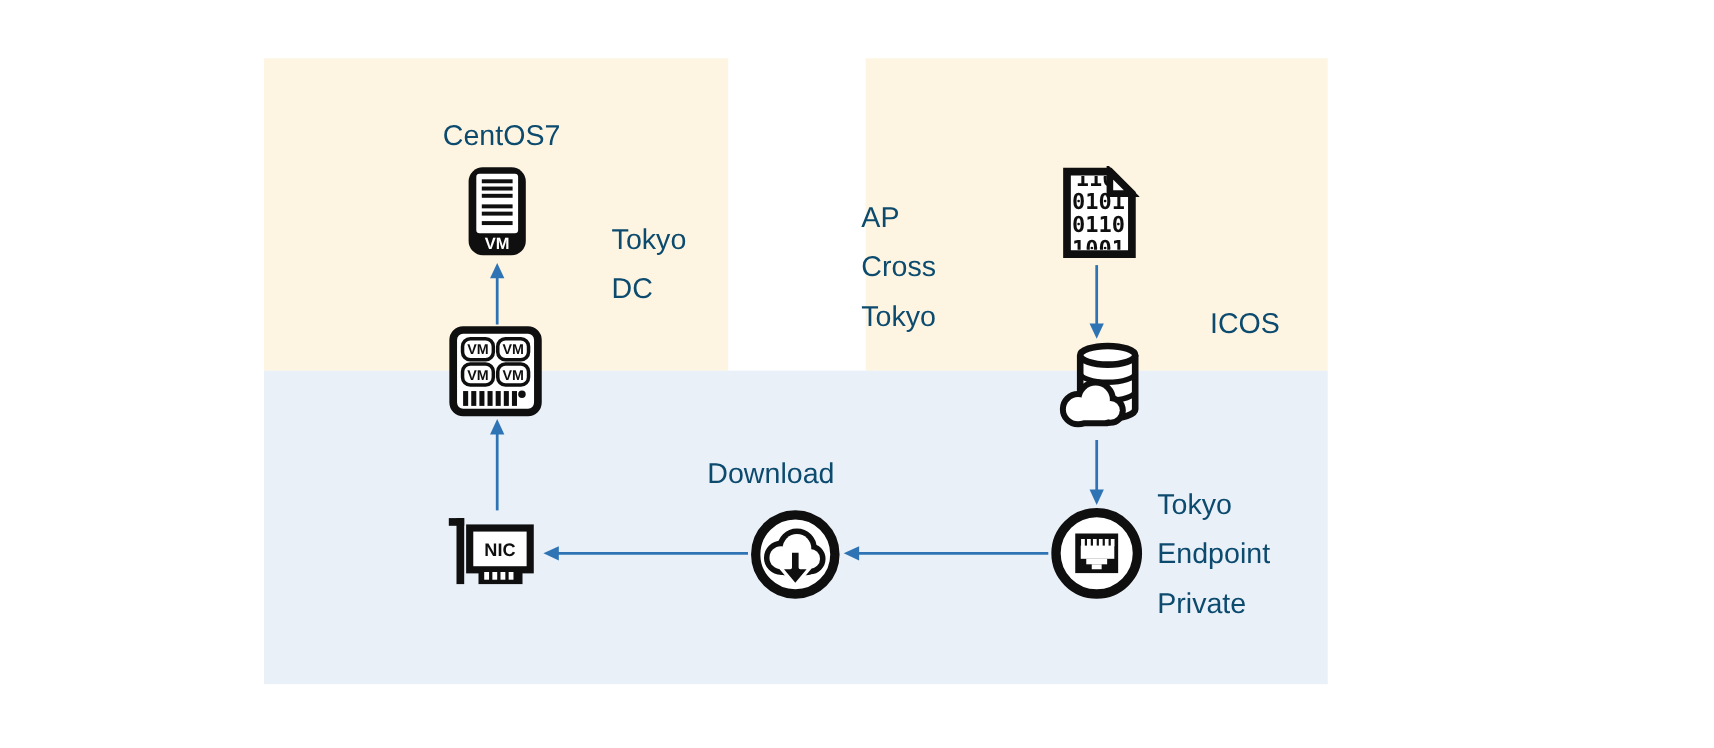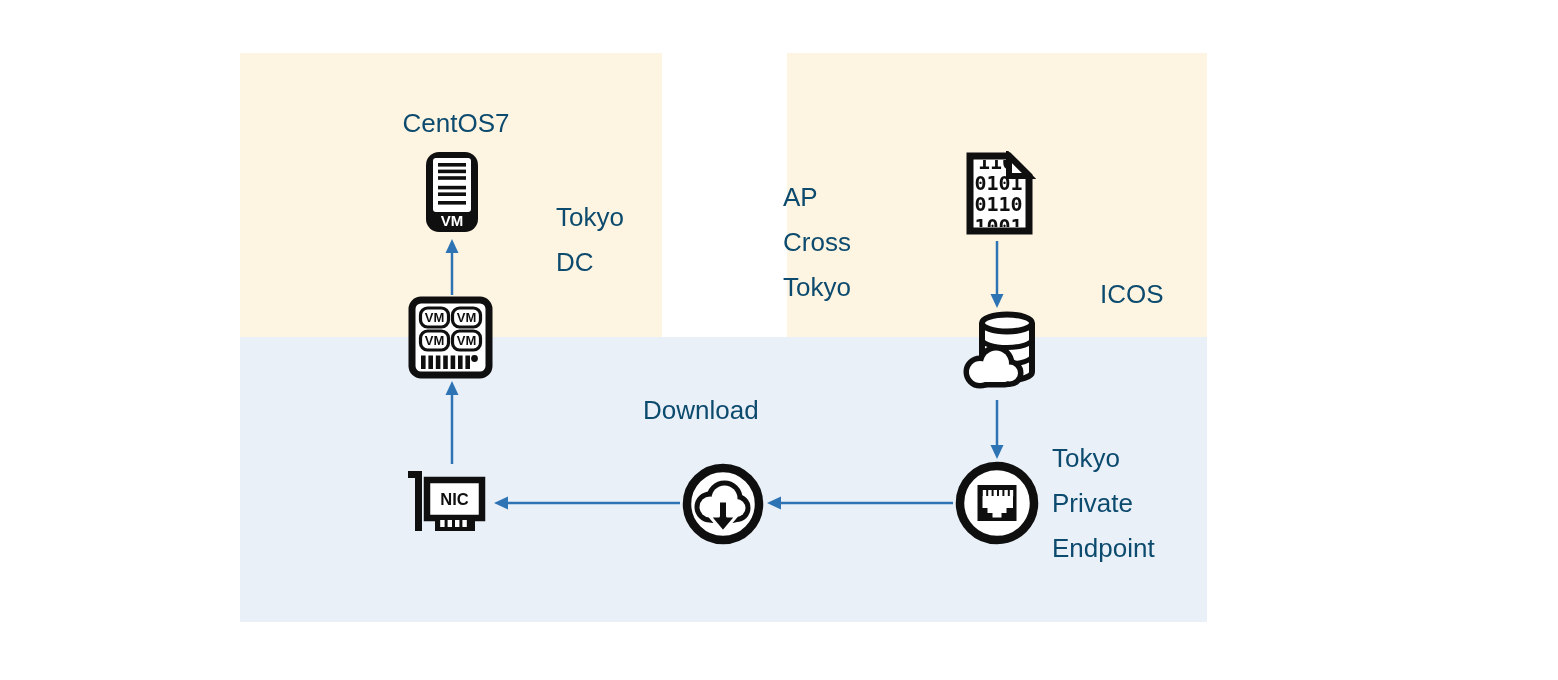--- a/index.html
+++ b/index.html
@@ -61,35 +61,35 @@
 
   <div class="lbl" style="left:376px;top:101px;width:160px;text-align:center">CentOS7</div>
 
   <div class="lbl" style="left:556px;top:195px">
     <span class="ln">Tokyo</span>
     <span class="ln">DC</span>
   </div>
 
 
 
-  <div class="lbl" style="left:643px;top:388px">Download</div>
+  <div class="lbl" style="left:643px;top:408px">Download</div>
 
 
   <div class="lbl" style="left:783px;top:175px">
     <span class="ln">AP</span>
     <span class="ln">Cross</span>
     <span class="ln">Tokyo</span>
   </div>
 
   <div class="lbl" style="left:1100px;top:272px">ICOS</div>
 
   <div class="lbl" style="left:1052px;top:436px">
     <span class="ln">Tokyo</span>
+    <span class="ln">Endpoint</span>
     <span class="ln">Private</span>
-    <span class="ln">Endpoint</span>
   </div>
 
   <svg class="icon" style="left:425px;top:151px" width="54" height="82" viewBox="0 0 54 82">
     <rect x="1" y="1" width="52" height="80" rx="13" fill="#0f0f0f"></rect>
     <rect x="8" y="7" width="38" height="54" rx="3" fill="#ffffff"></rect>
     <g fill="#0f0f0f">
       <rect x="13" y="12" width="28" height="3.6"></rect>
       <rect x="13" y="18.6" width="28" height="3.6"></rect>
       <rect x="13" y="25.2" width="28" height="3.6"></rect>
       <rect x="13" y="34.8" width="28" height="3.6"></rect>

